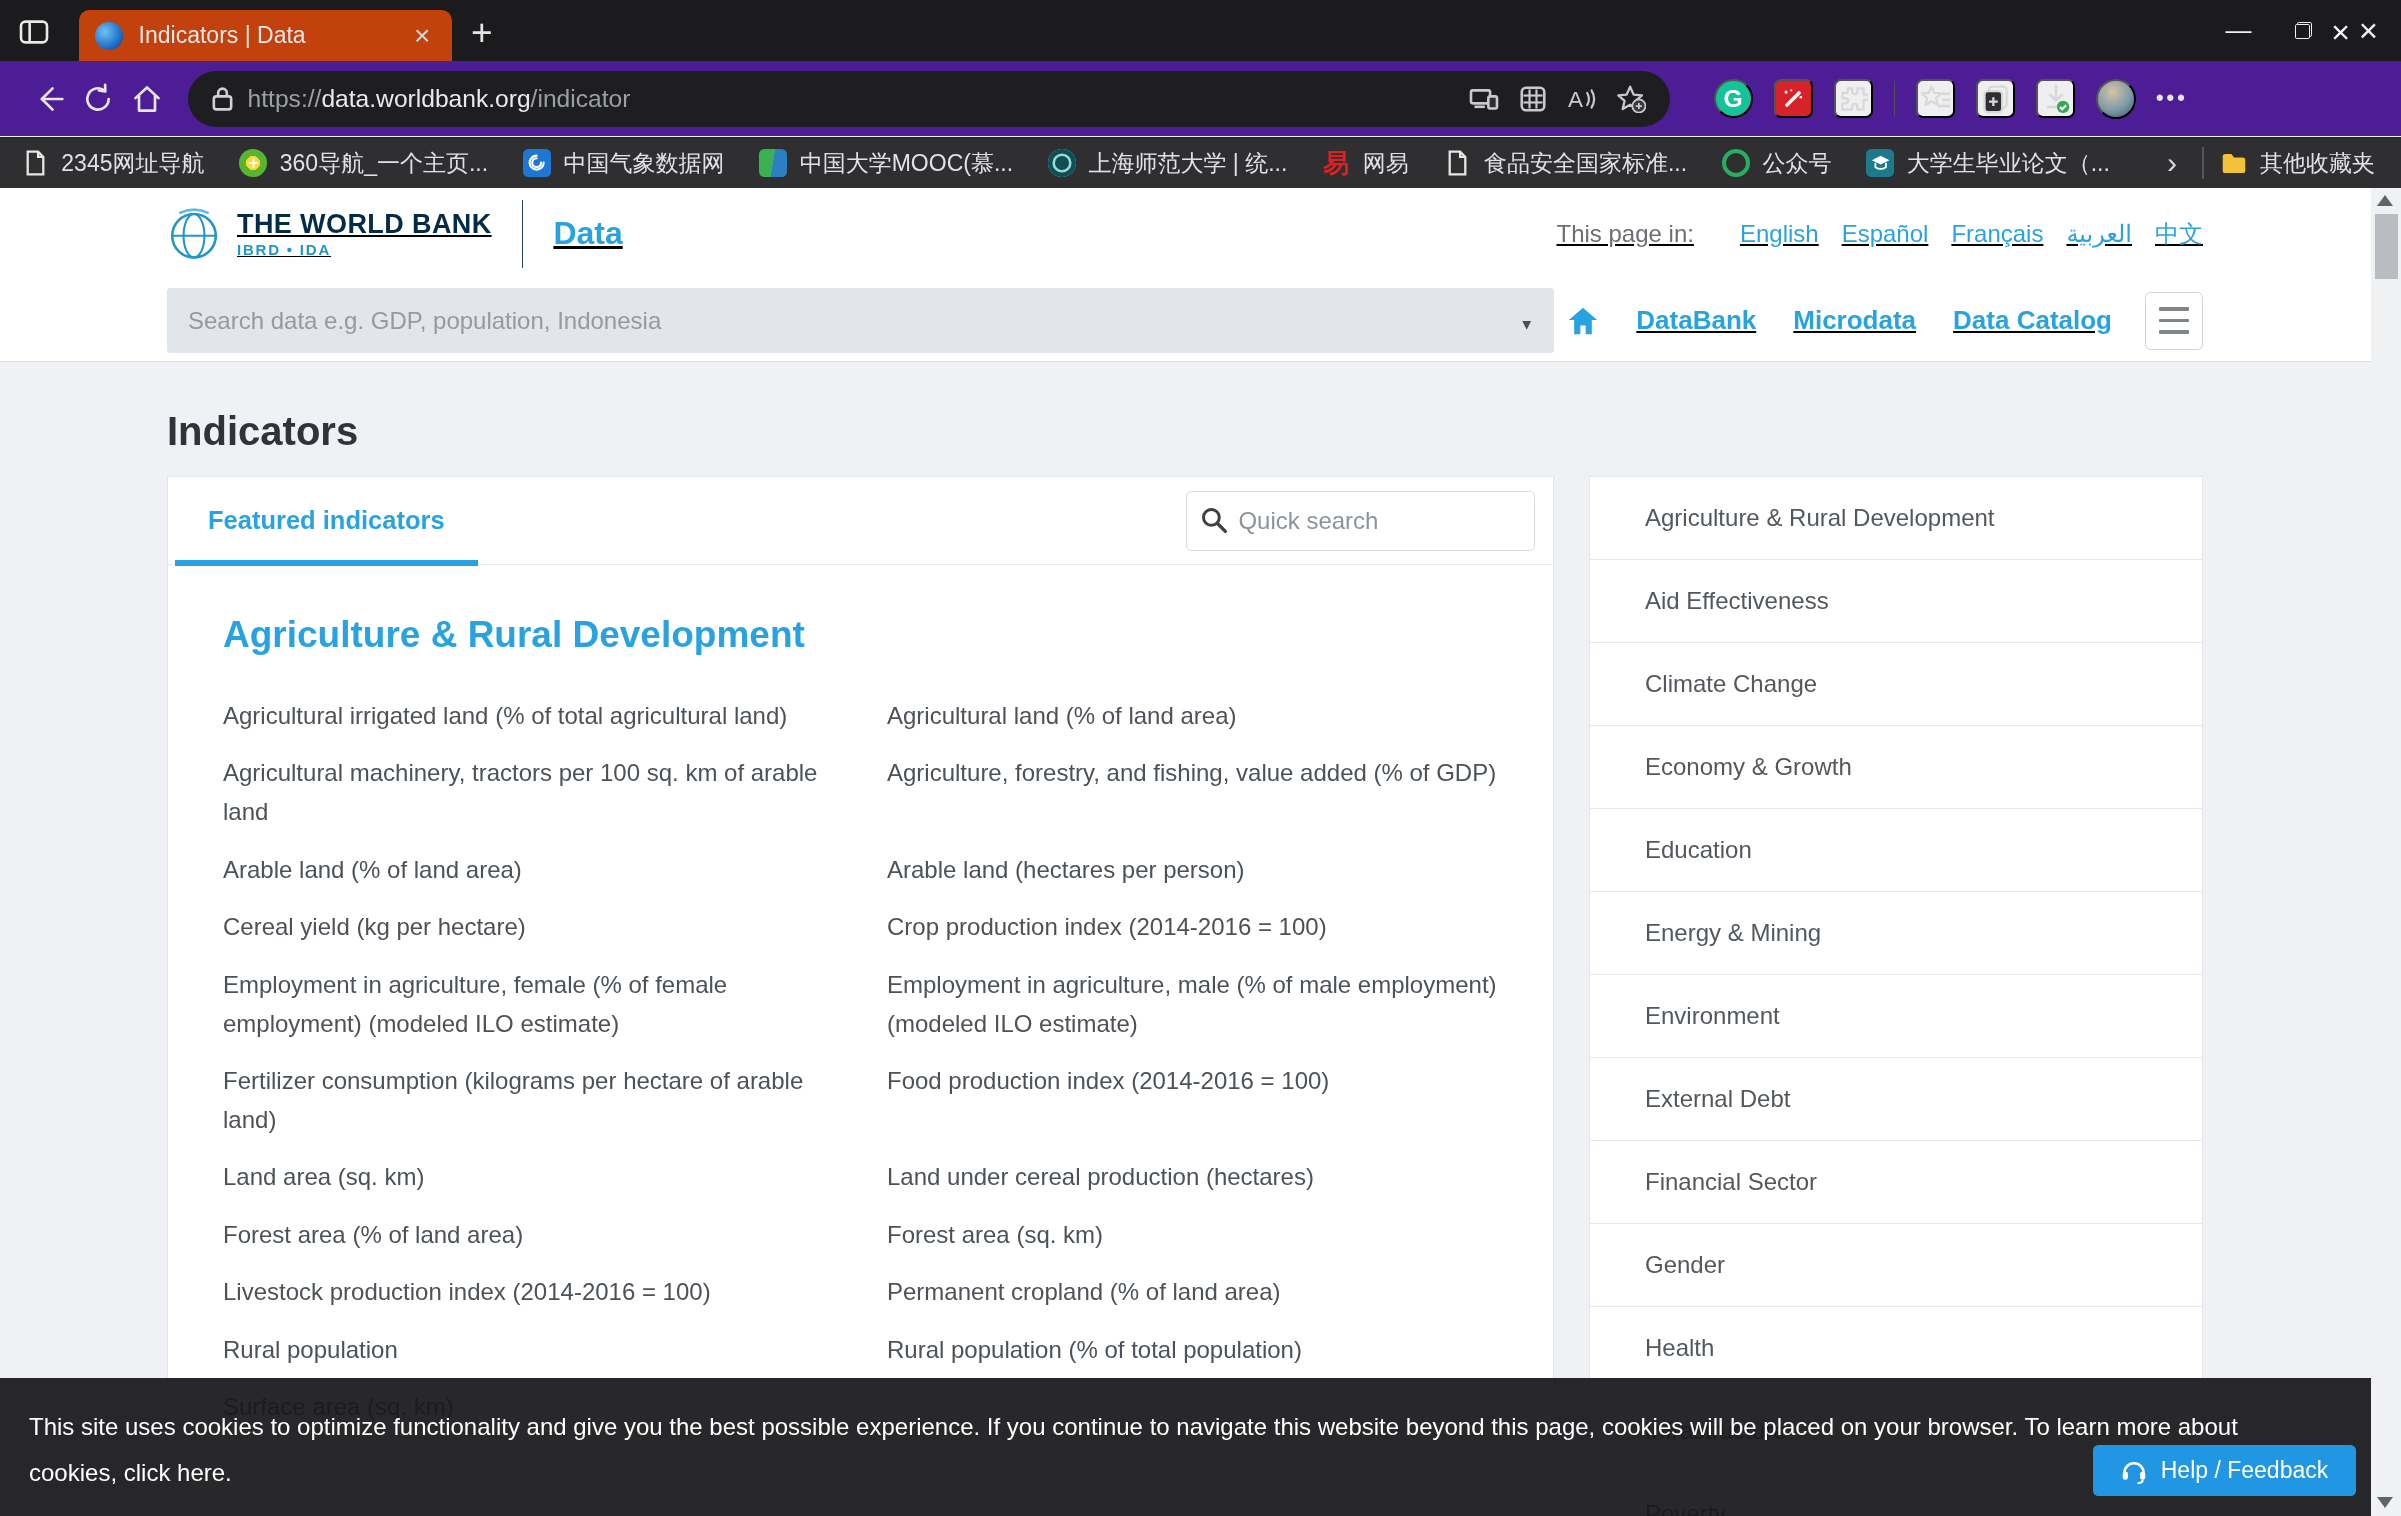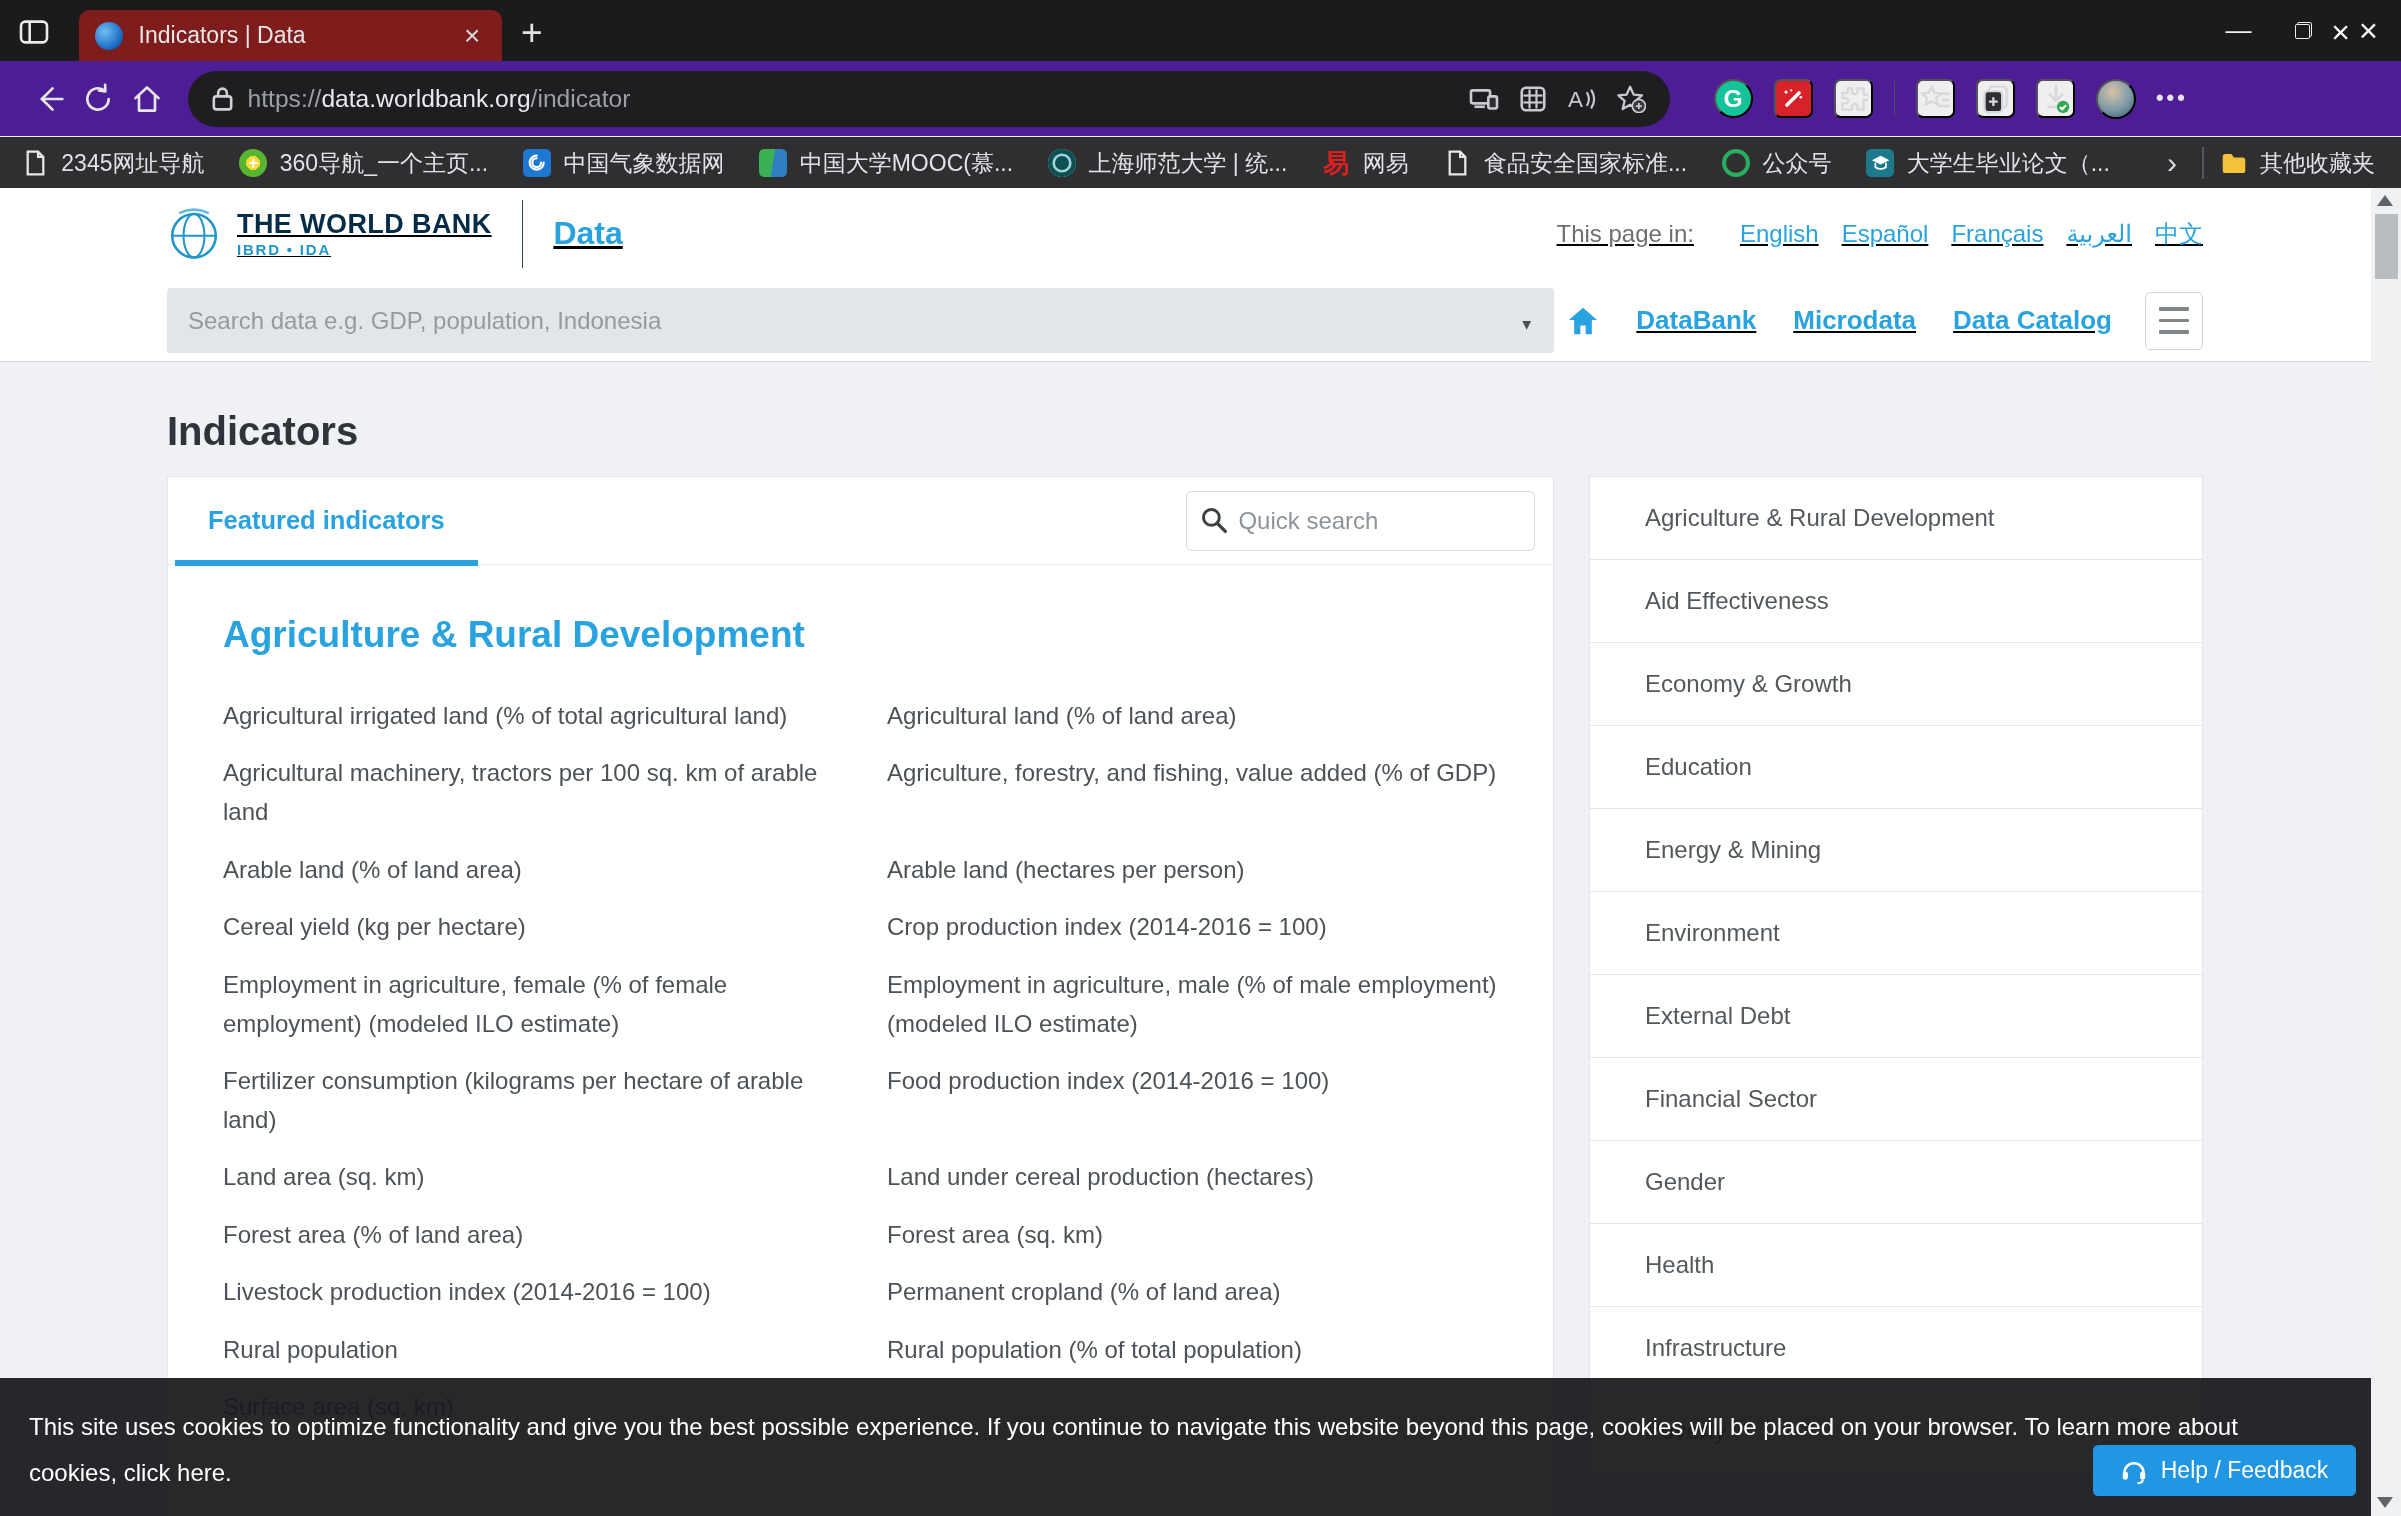--- a/index.html
+++ b/index.html
@@ -5,21 +5,21 @@
   * { margin:0; padding:0; box-sizing:border-box; }
   html,body { width:2401px; height:1517px; overflow:hidden; background:#eff1f4;
               font-family:"Liberation Sans", sans-serif; }
   .screen { position:relative; width:2401px; height:1517px; overflow:hidden; background:#eff1f4; }
 
   
   .titlebar { position:absolute; left:0; top:0; width:2401px; height:61px; background:#1b1b1d;
               display:flex; align-items:flex-end; }
   .tab-actions { width:40px; height:40px; margin:0 0 8.8px 14px; border:none; background:transparent;
                  color:#e9e9e9; display:flex; align-items:center; justify-content:center; cursor:pointer; }
-  .tab { position:relative; margin-left:24.6px; width:423px; height:51px; background:#7f1d1d;
+  .tab { position:relative; margin-left:24.6px; width:373px; height:51px; background:#c2410c;
          border-radius:10.5px 10.5px 0 0; display:flex; align-items:center; padding:0 16px; }
   .tab .favicon { width:28px; height:28px; border-radius:50%;
                   background:radial-gradient(circle at 35% 35%, #6ec0f2, #1565c0 70%, #0b3b74); flex:0 0 auto; }
   .tab-title { color:#e8e8e8; font-size:23px; margin-left:16px; white-space:nowrap; overflow:hidden; flex:1; }
   .tab-close { border:none; background:transparent; color:#d9d9d9; font-size:28px; line-height:1;
                cursor:pointer; padding:0 5.3px; }
   .new-tab { border:none; background:transparent; color:#e3e3e3; font-size:37px; font-weight:300;
              margin:0 0 7px 19.3px; cursor:pointer; }
   .win-controls { margin-left:auto; display:flex; height:61px; }
   .win-btn { width:65px; height:61px; border:none; background:transparent; color:#f0f0f0;
@@ -458,20 +458,21 @@
         </div>
       </div>
   </div>
 
   <aside class="topics">
 
       <div class="topic-row">Agriculture &amp; Rural Development</div>
 
       <div class="topic-row">Aid Effectiveness</div>
 
+      <div class="topic-row">Climate Change</div>
 
       <div class="topic-row">Economy &amp; Growth</div>
 
       <div class="topic-row">Education</div>
 
       <div class="topic-row">Energy &amp; Mining</div>
 
       <div class="topic-row">Environment</div>
 
       <div class="topic-row">External Debt</div>

